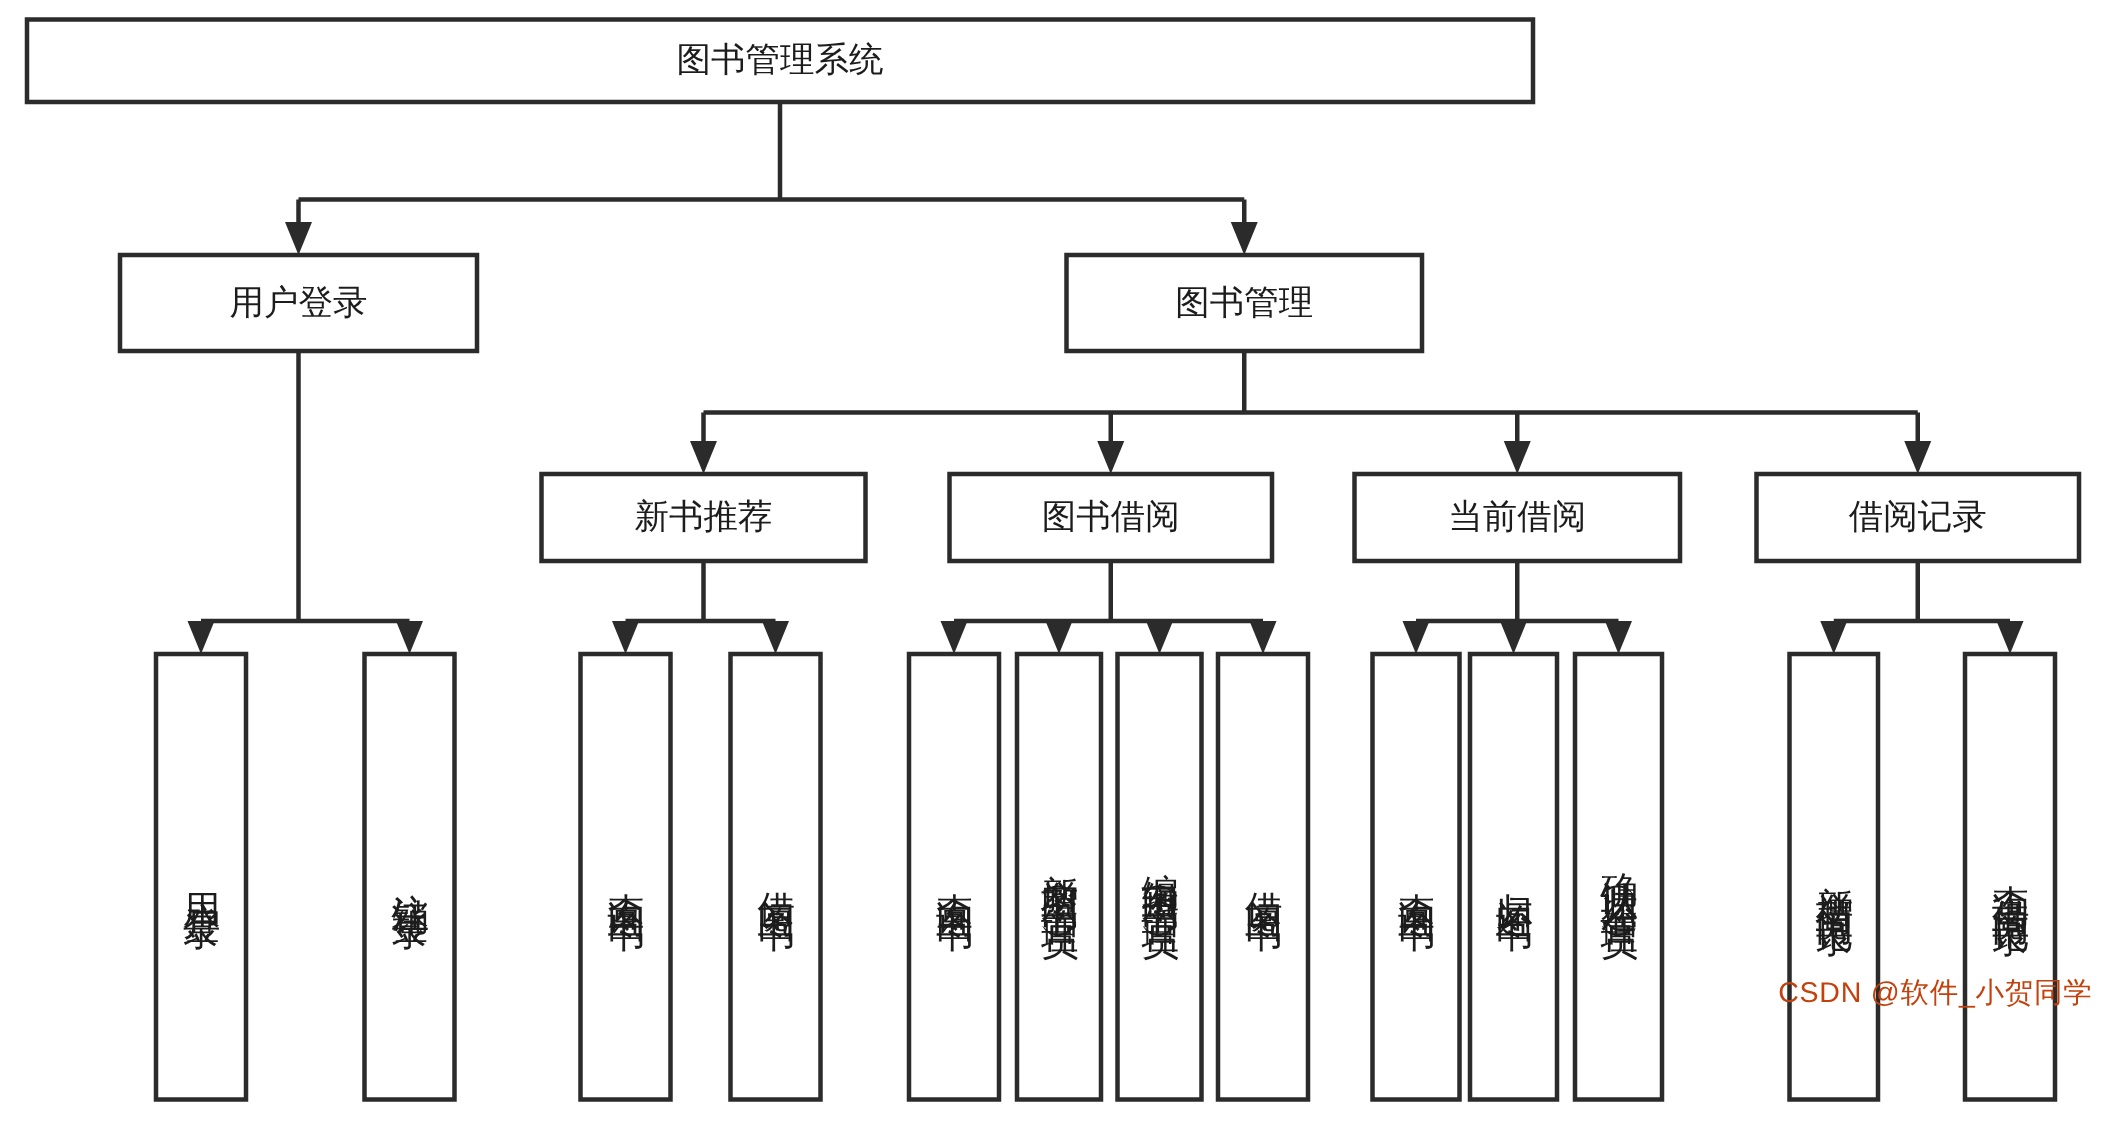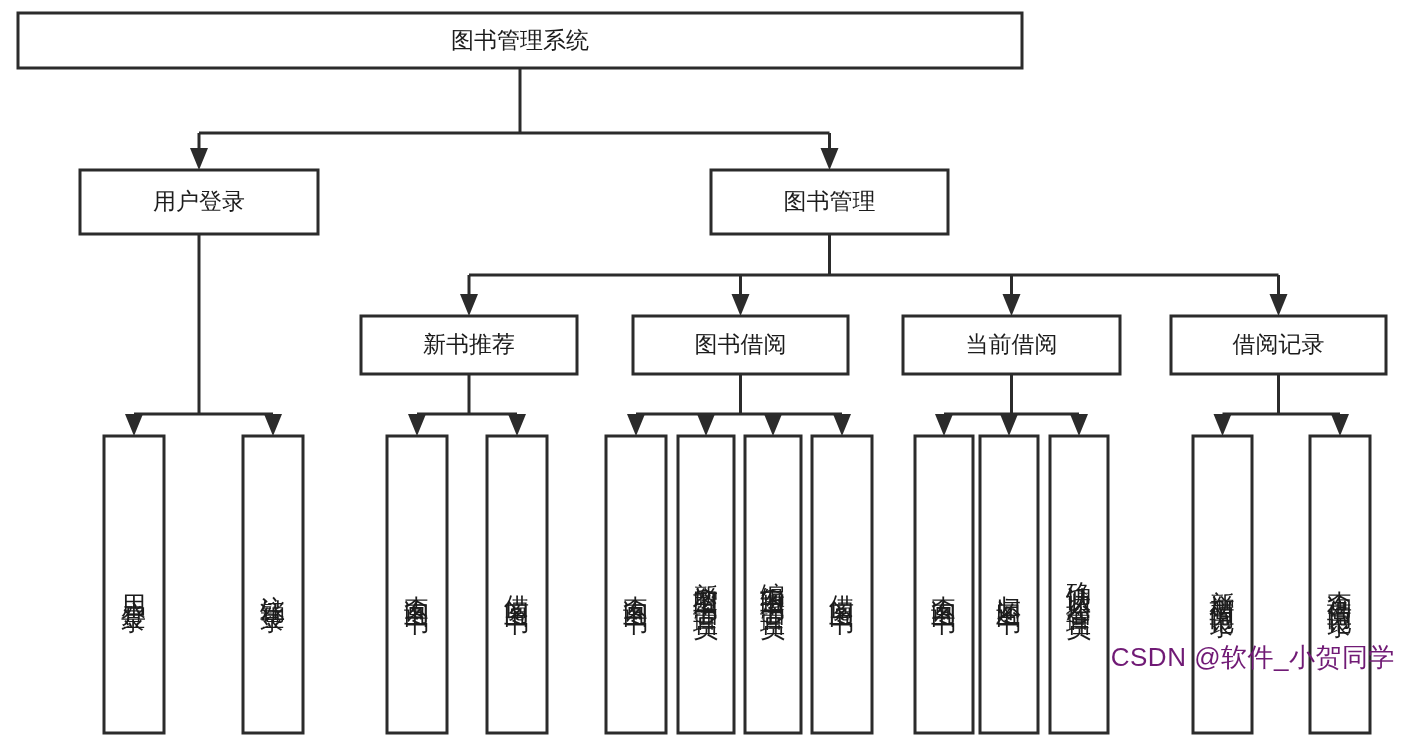--- a/index.html
+++ b/index.html
@@ -69,22 +69,22 @@
     letter-spacing: 5px;
     color: #1c1c1c;
     white-space: nowrap;
     text-align: center;
   }
   .watermark {
     position: absolute;
     right: 10px;
     bottom: 6px;
     font-family: "Liberation Sans", "DejaVu Sans", sans-serif;
-    font-size: 26px;
-    color: #701a75;
+    font-size: 19px;
+    color: #c2410c;
     white-space: nowrap;
     letter-spacing: 0.5px;
   }
 </style>
 </head>
 <body>
 
 <div id="diagram-root">
   <svg class="flow" viewBox="0 0 1405 747" xmlns="http://www.w3.org/2000/svg">
     <defs>

